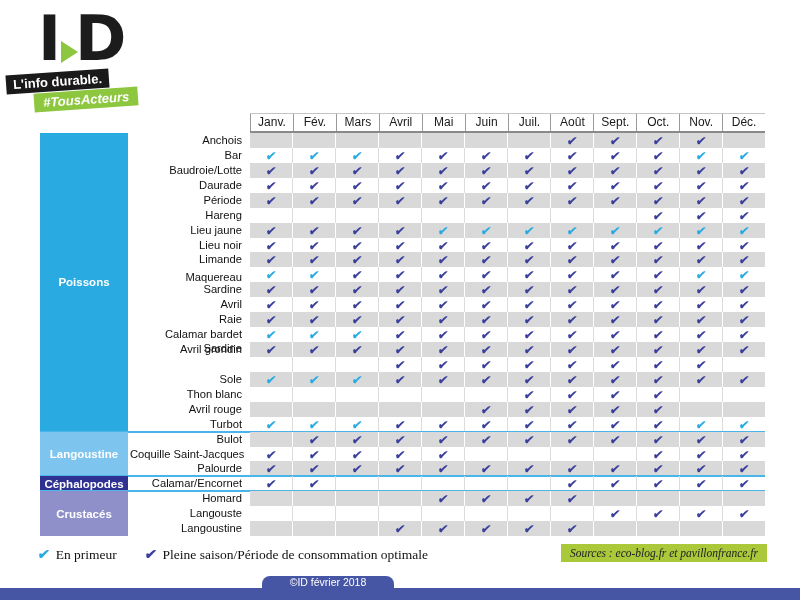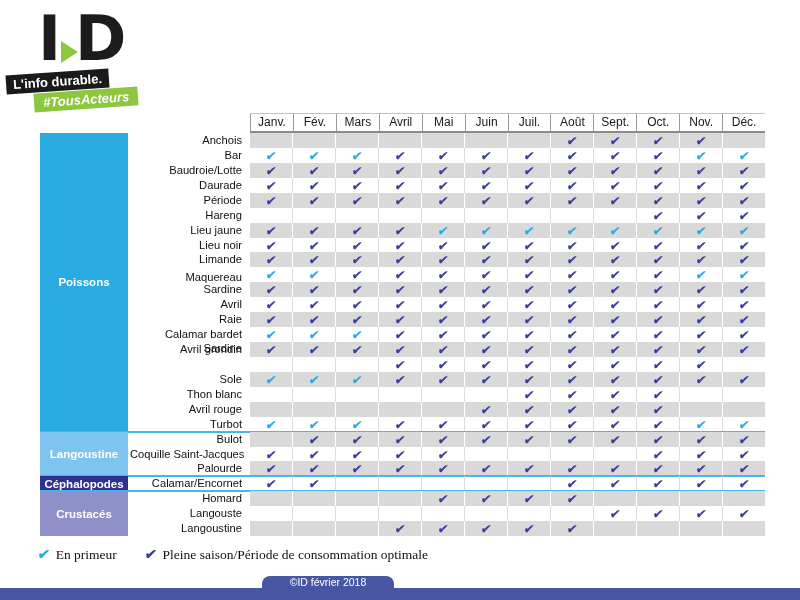--- a/index.html
+++ b/index.html
@@ -495,17 +495,18 @@
 
   <div class="legend">
     <span>
       <span class="check" id="legend-check-p" style="color: rgb(41, 171, 226);">✔</span><span>En primeur</span>
     </span>
     <span>
       <span class="check" id="legend-check-s" style="color: rgb(58, 63, 156);">✔</span><span>Pleine saison/Période de consommation optimale</span>
     </span>
   </div>
 
+  <div class="sources">Sources : eco-blog.fr et pavillonfrance.fr</div>
 
   <div class="footer-tab">©ID février 2018</div>
   <div class="footer-bar"></div>
 
 </div>
 
 </body></html>

